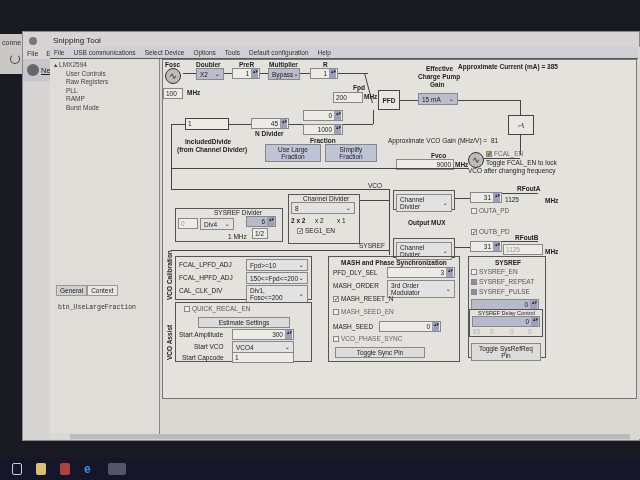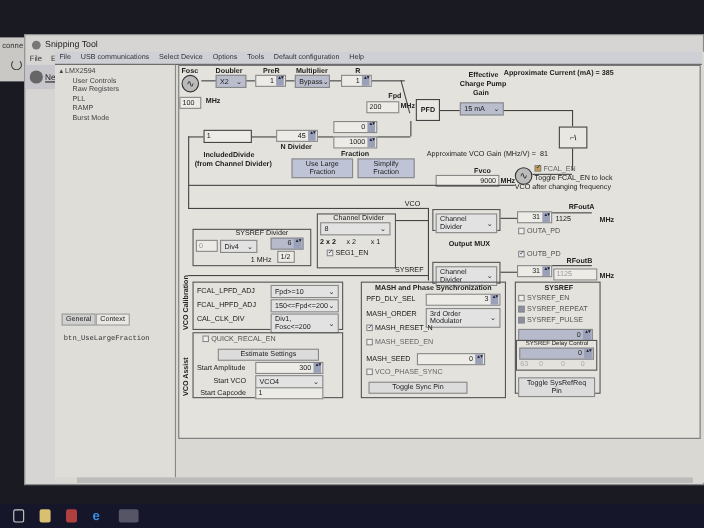--- a/index.html
+++ b/index.html
@@ -8,21 +8,21 @@
     background: #1a1b22; font-family: "Liberation Sans", sans-serif; font-size: 7px; color: #222;
   }
   .abs { position: absolute; }
   
   .back-strip { left: 0; top: 34px; width: 70px; height: 40px; background: #c9c8c4; }
   .back-strip .t { position: absolute; left: 2px; top: 5px; font-size: 7px; color: #333; }
   .back-strip .refresh { position: absolute; left: 10px; top: 20px; width: 10px; height: 10px; border: 1.5px solid #444; border-radius: 50%; border-top-color: transparent; }
 
   
   .snip { left: 22px; top: 31px; width: 618px; height: 410px; background: #d6d5d3; border: 1px solid #888; }
-  .snip-title { left: 6px; top: 4px; font-size: 8px; color: #222; display:flex; align-items:flex-end; gap:4px; }
+  .snip-title { left: 6px; top: 4px; font-size: 8px; color: #222; display:flex; align-items:flex-end; gap:16px; }
   .snip-menu { left: 4px; top: 18px; display: flex; gap: 8px; font-size: 7px; color: #333; }
   .snip-toolbar { left: 0; top: 27px; width: 616px; height: 22px; background: #c7c6cc; display:flex; align-items:center; gap:6px; padding-left:4px; font-size:7.5px; }
   .tb-btn { display:flex; align-items:center; gap:2px; color:#222; }
   .ico { display:inline-block; width:12px; height:12px; border-radius:2px; }
   .pen-sel { background:#8fa8d8; padding:2px 4px; }
 
   
   .app { left: 50px; top: 47px; width: 590px; height: 392px; background: #d9d8d3; }
   .app-menu { left: 0; top: 0; width: 588px; height: 11px; background: #cfcfd6; display:flex; gap:9px; padding-left:4px; font-size:6.5px; color:#333; align-items:center; }
   .app-menu-sep { left: 0; top: 11px; width: 588px; height: 1px; background: #555; }

